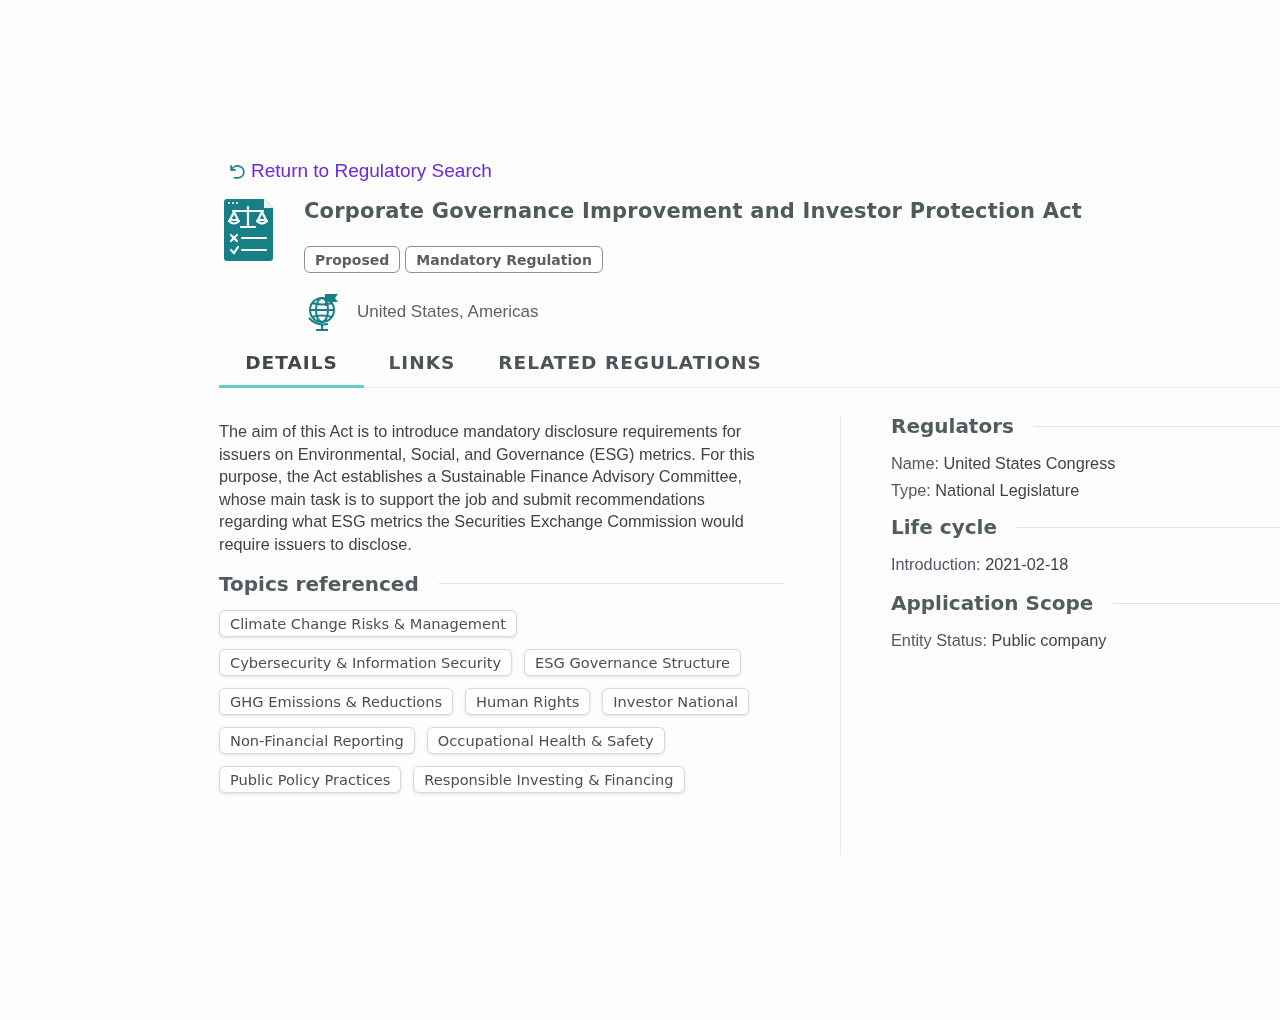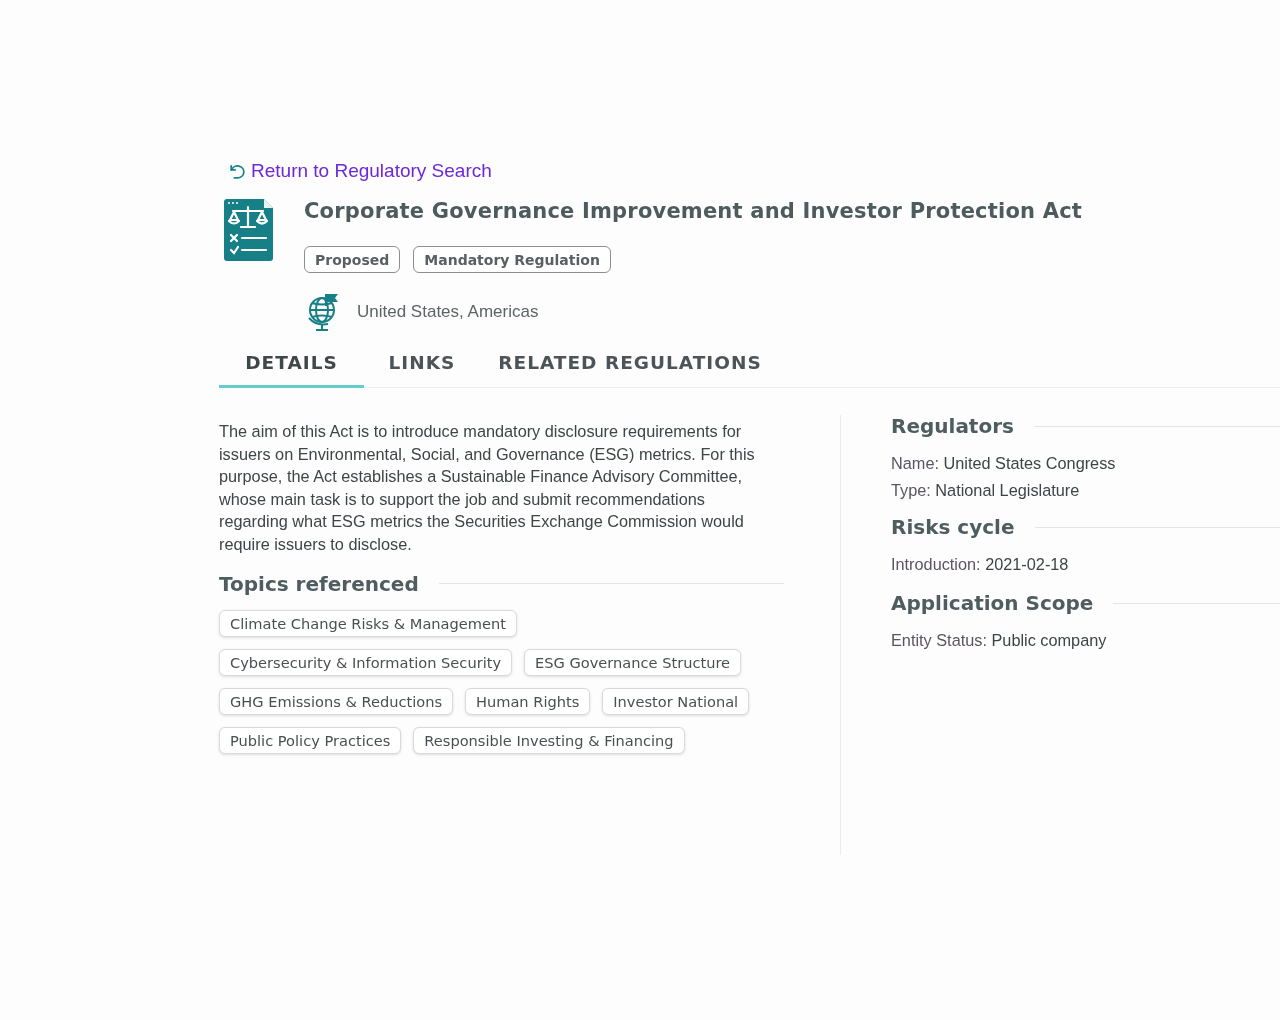--- a/index.html
+++ b/index.html
@@ -15,21 +15,21 @@
     .back-link svg { width: 19px; height: 19px; }
 
     .reg-icon { position: absolute; left: 224px; top: 199px; width: 49px; height: 62px; }
 
     .title {
       position: absolute; left: 304px; top: 199px;
       font-family: "DejaVu Sans", sans-serif; font-weight: bold;
       font-size: 21px; color: #4d5b5d; letter-spacing: 0.2px; white-space: nowrap;
     }
 
-    .badges { position: absolute; left: 304px; top: 246px; display: flex; gap: 13px; }
+    .badges { position: absolute; left: 304px; top: 246px; display: flex; gap: 5px; }
     .badge {
       border: 1.5px solid #8f8f8f; border-radius: 6px;
       padding: 3px 10px; font-size: 14px; font-weight: bold; color: #5a5f61;
       background: #fff; height: 27px; display: flex; align-items: center;
     }
 
     .location { position: absolute; left: 306px; top: 292px; display: flex; align-items: center; gap: 17px; }
     .location svg { width: 34px; height: 40px; }
     .location-text { font-family: "Liberation Sans", sans-serif; font-size: 17px; color: #5c6466; }
 
@@ -157,20 +157,24 @@
     <div class="topic-row">
       <span class="chip">Cybersecurity &amp; Information Security</span>
       <span class="chip">ESG Governance Structure</span>
     </div>
     <div class="topic-row">
       <span class="chip">GHG Emissions &amp; Reductions</span>
       <span class="chip">Human Rights</span>
       <span class="chip">Investor National</span>
     </div>
     <div class="topic-row">
+      <span class="chip">Non-Financial Reporting</span>
+      <span class="chip">Occupational Health &amp; Safety</span>
+    </div>
+    <div class="topic-row">
       <span class="chip">Public Policy Practices</span>
       <span class="chip">Responsible Investing &amp; Financing</span>
     </div>
   </div>
 </section>
 
 <div class="vdivider"></div>
 
 <aside class="right-col">
   <div class="section-head">
@@ -182,21 +186,21 @@
       <span class="k">Name:</span>
       <span>United States Congress</span>
     </div>
     <div class="kv">
       <span class="k">Type:</span>
       <span>National Legislature</span>
     </div>
   </div>
 
   <div class="section-head rh2">
-    <h2>Risks cycle</h2>
+    <h2>Life cycle</h2>
     <div class="rule"></div>
   </div>
   <div class="kv-block">
     <div class="kv">
       <span class="k">Introduction:</span>
       <span>2021-02-18</span>
     </div>
   </div>
 
   <div class="section-head rh3">

